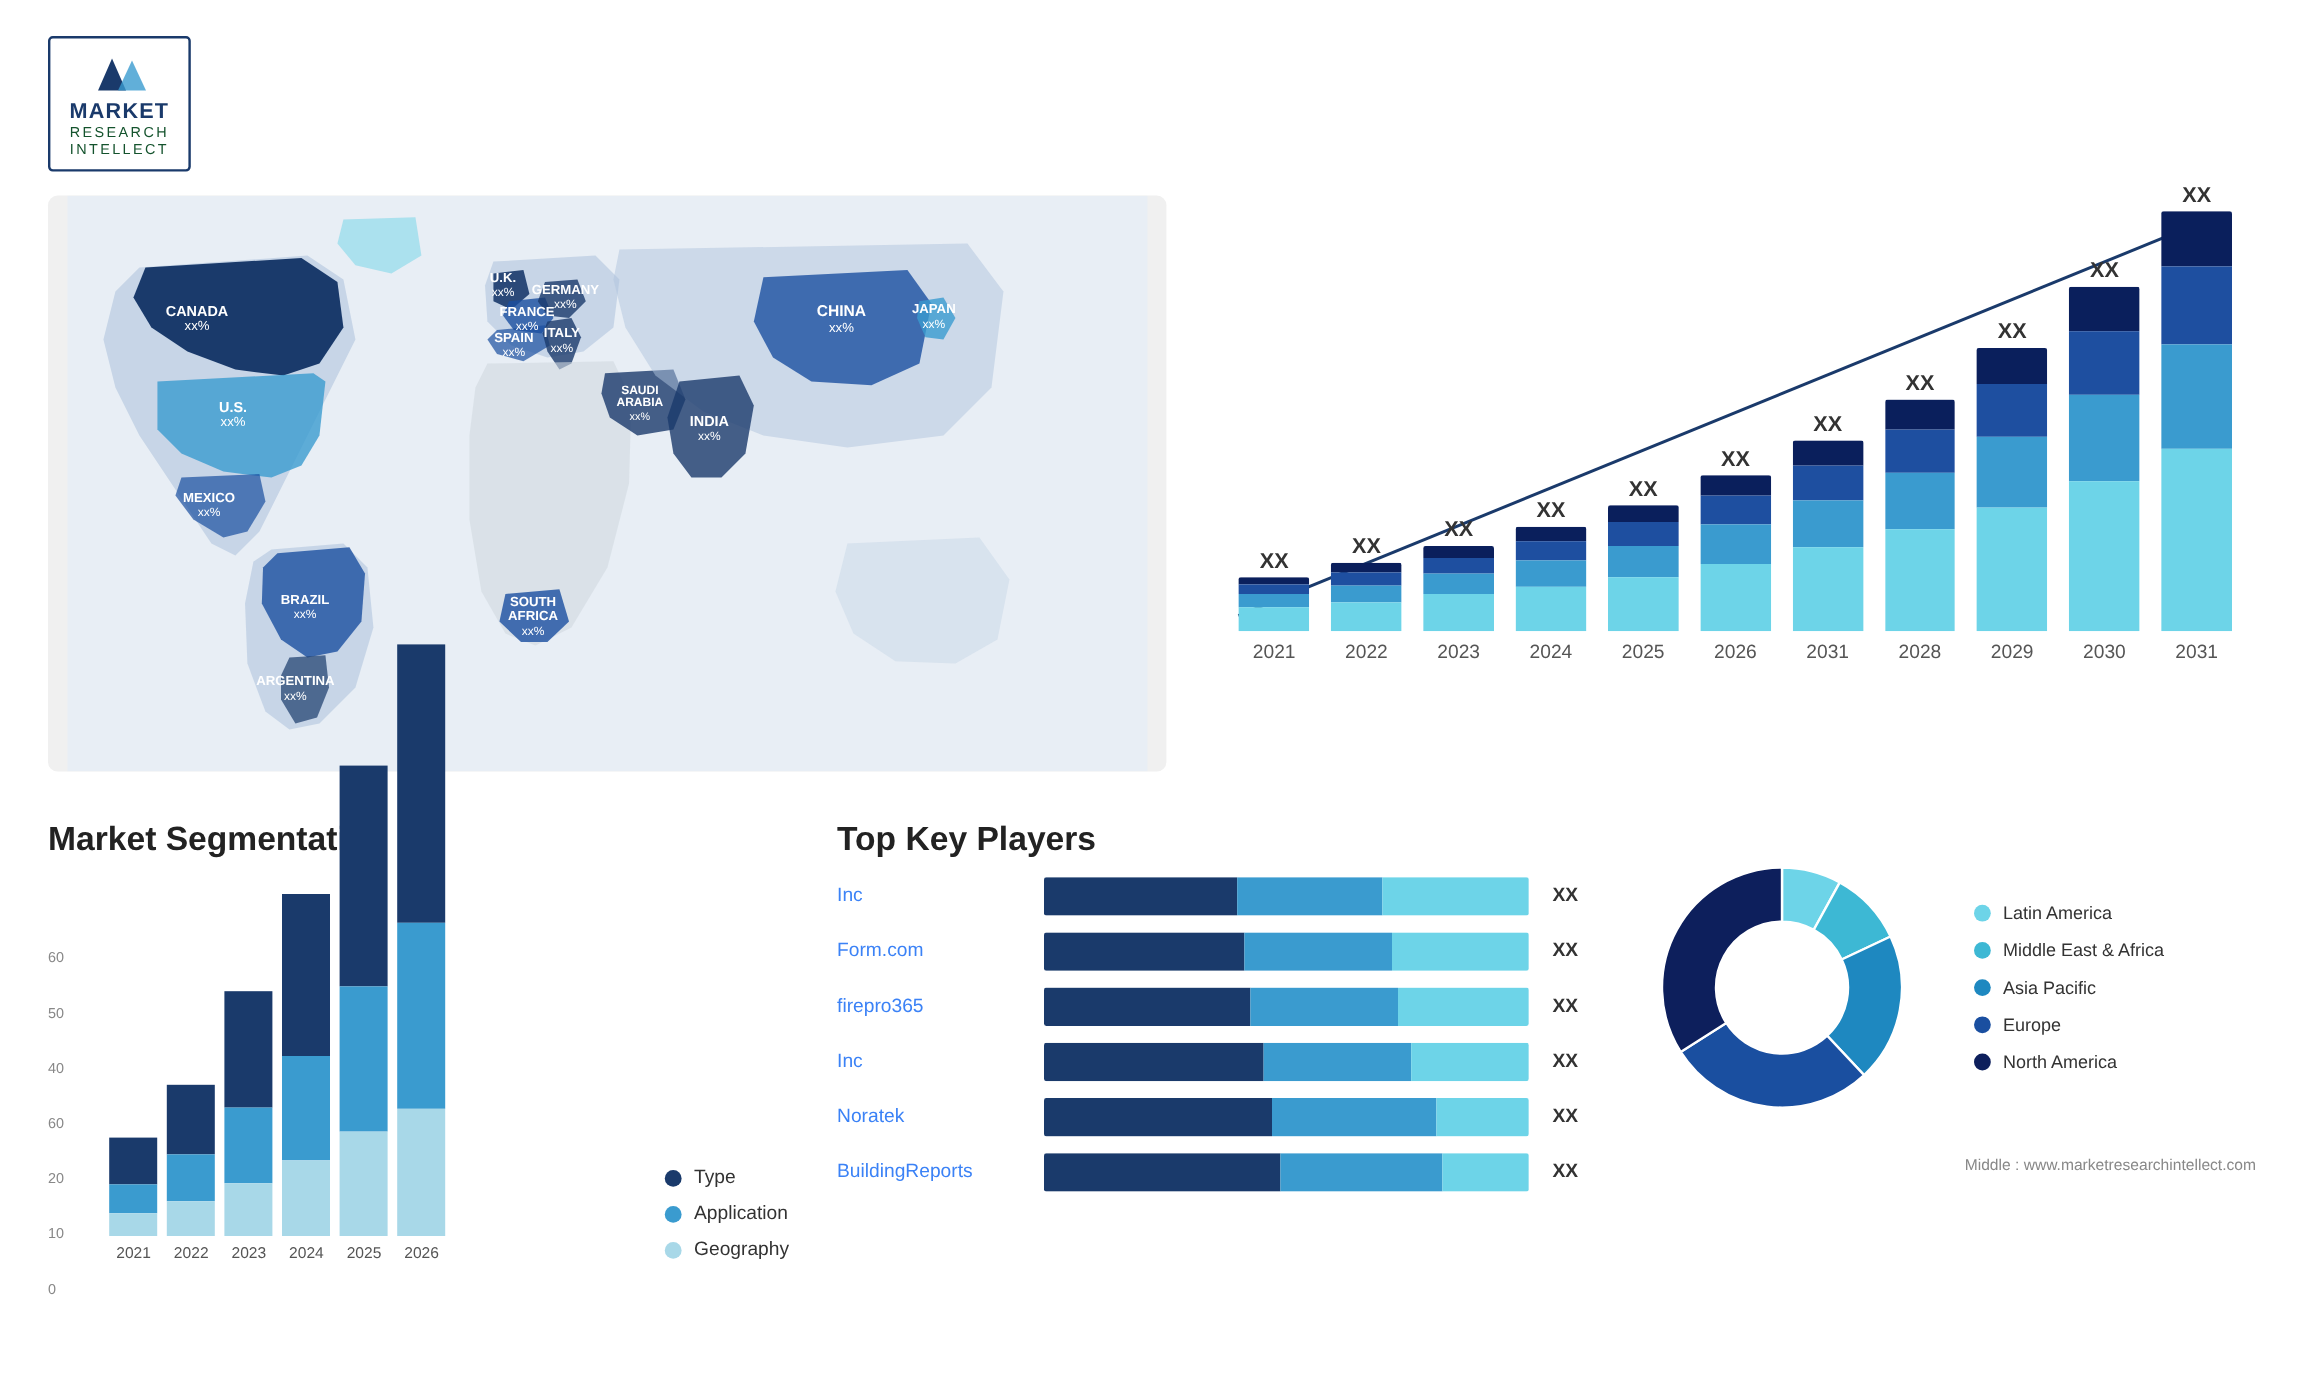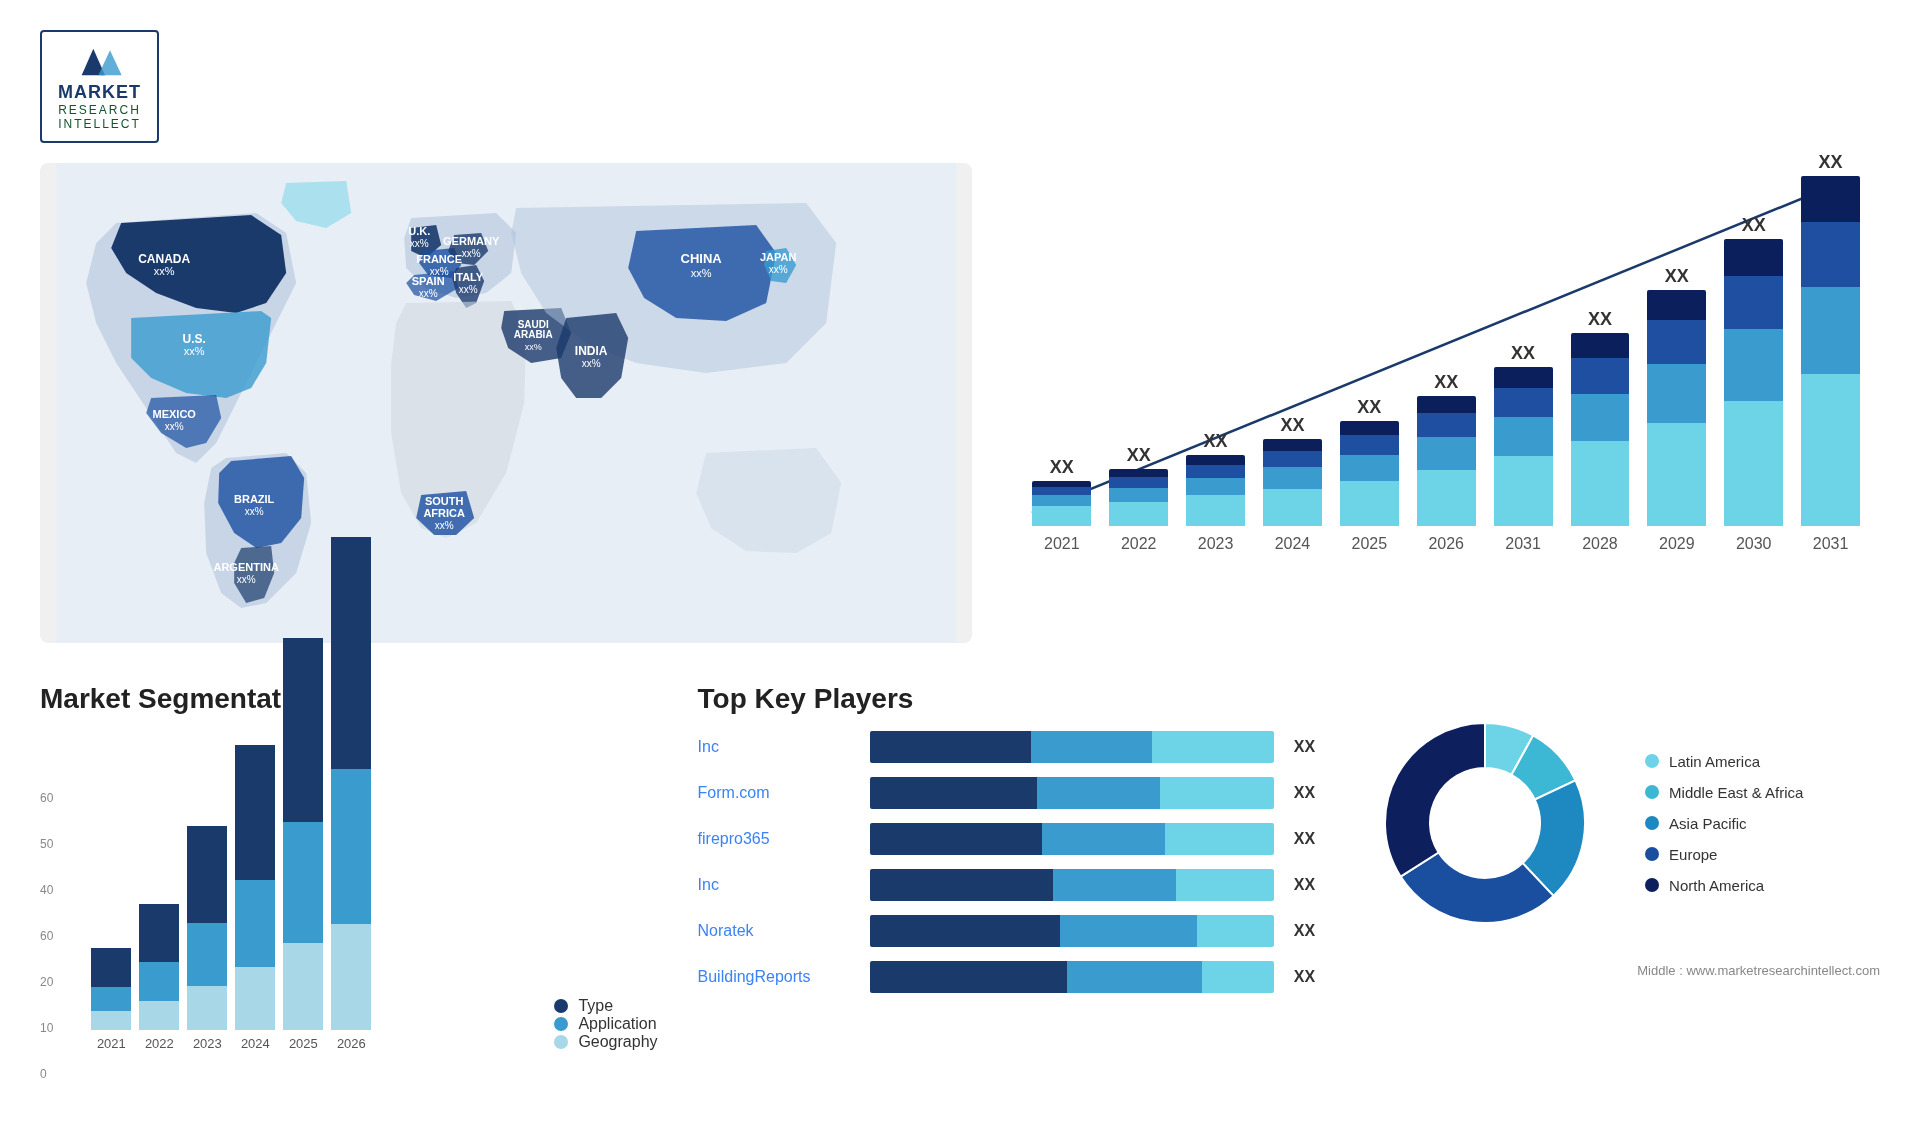--- a/index.html
+++ b/index.html
@@ -161,20 +161,21 @@
       flex-direction: column-reverse;
       width: 40px;
     }
     .seg-s1 { background: #1a3a6b; }
     .seg-s2 { background: #3a9bcf; }
     .seg-s3 { background: #a8d8e8; }
     .seg-year-label { font-size: 13px; color: #555; margin-top: 4px; }
     .seg-legend {
       display: flex;
       flex-direction: column;
+      gap: 12px;
       justify-content: center;
       padding-bottom: 30px;
     }
     .legend-item {
       display: flex;
       align-items: center;
       gap: 10px;
     }
     .legend-dot {
       width: 14px;

